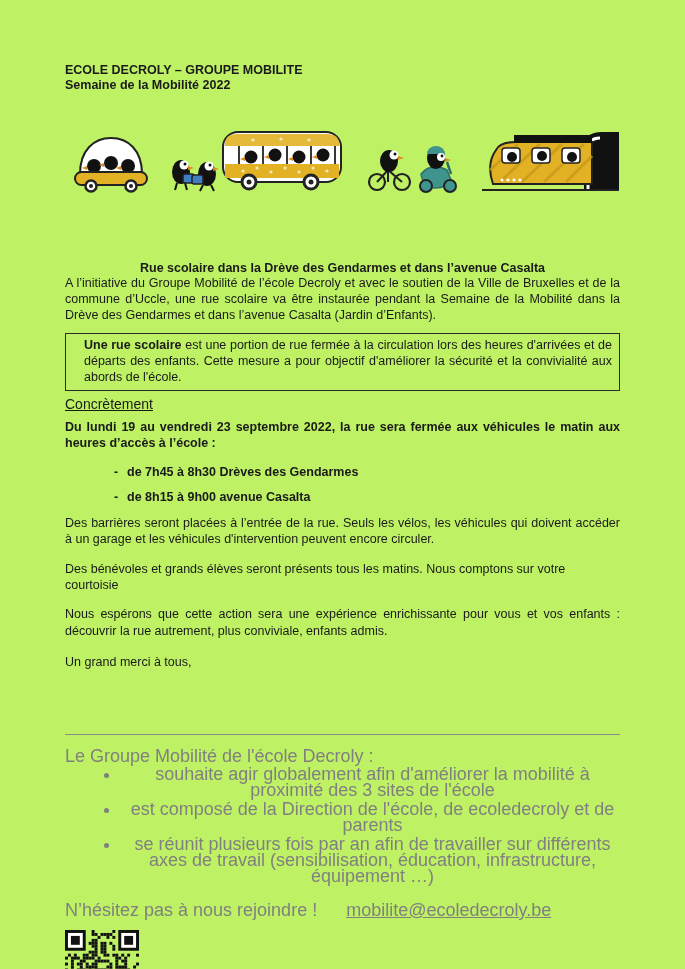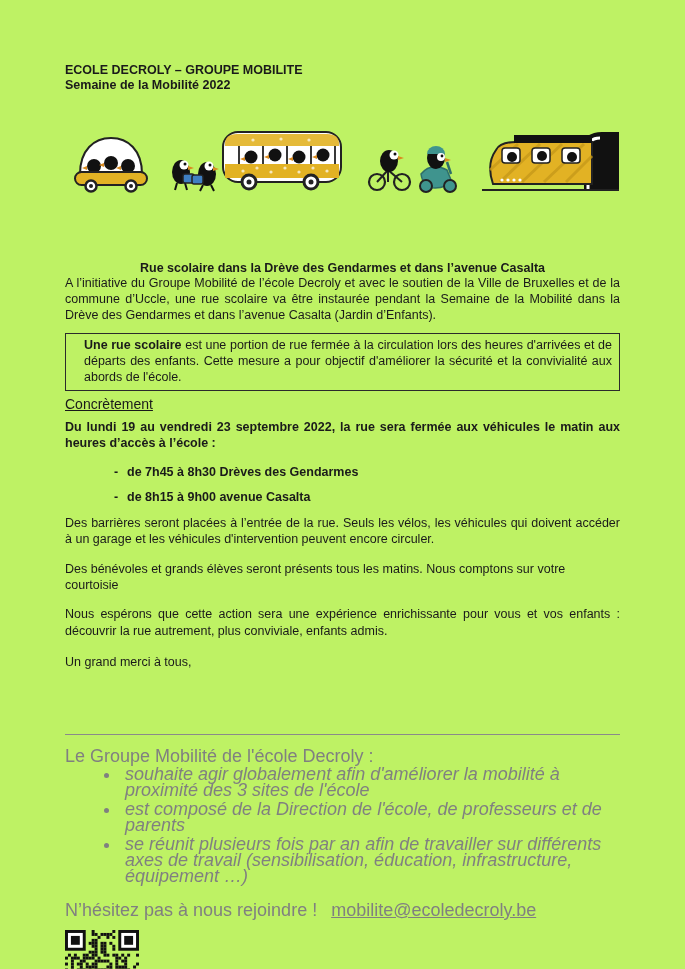--- a/index.html
+++ b/index.html
@@ -54,29 +54,29 @@
     border:none;border-top:1.4px solid #8a8a8a;
     margin:64px 0 0 0;
   }
   .footer{color:#808080;font-size:18px;line-height:16px;margin-top:13px;}
   .footer-title{margin:0 0 2px 0;}
   .footer ul{
     margin:0;padding:0 0 0 56px;
     list-style:disc;
   }
   .footer li{
-    font-style:italic;
     margin:0 0 3px 0;
     padding-left:4px;
+    text-align:center;
   }
   .join-line{margin-top:18px;}
   .email-link{
     color:#808080;
     text-decoration:underline;
-    margin-left:14px;
+    margin-left:29px;
     cursor:pointer;
     text-align:center;
   }
   .qr{margin-top:12px;width:74px;height:74px;}
   .qr svg{display:block;}
 </style>
 </head>
 <body>
 
 <div class="page">
@@ -244,21 +244,21 @@
   <p class="body-p" style="margin-top:14px;">Des bénévoles et grands élèves seront présents tous les matins. Nous comptons sur votre courtoisie</p>
   <p class="body-p justify" style="margin-top:13px;">Nous espérons que cette action sera une expérience enrichissante pour vous et vos enfants : découvrir la rue autrement, plus conviviale, enfants admis.</p>
   <p class="body-p" style="margin-top:15px;">Un grand merci à tous,</p>
 
   <hr class="footer-divider">
 
   <div class="footer">
     <div class="footer-title">Le Groupe Mobilité de l'école Decroly :</div>
     <ul>
       <li>souhaite agir globalement afin d'améliorer la mobilité à proximité des 3 sites de l'école</li>
-      <li>est composé de la Direction de l'école, de professeurs et de parents</li>
+      <li>est composé de la Direction de l'école, de ecoledecroly et de parents</li>
       <li>se réunit plusieurs fois par an afin de travailler sur différents axes de travail (sensibilisation, éducation, infrastructure, équipement …)</li>
     </ul>
     <div class="join-line">
       <span>N’hésitez pas à nous rejoindre !</span><a class="email-link">mobilite@ecoledecroly.be</a>
     </div>
     <div class="qr">
       <svg id="qr-svg" width="74" height="74" viewBox="0 0 74 74">
           <g fill="#111">
             <rect x="26.64" y="0.00" width="2.96" height="2.96"></rect>
             <rect x="47.36" y="0.00" width="2.96" height="2.96"></rect>

